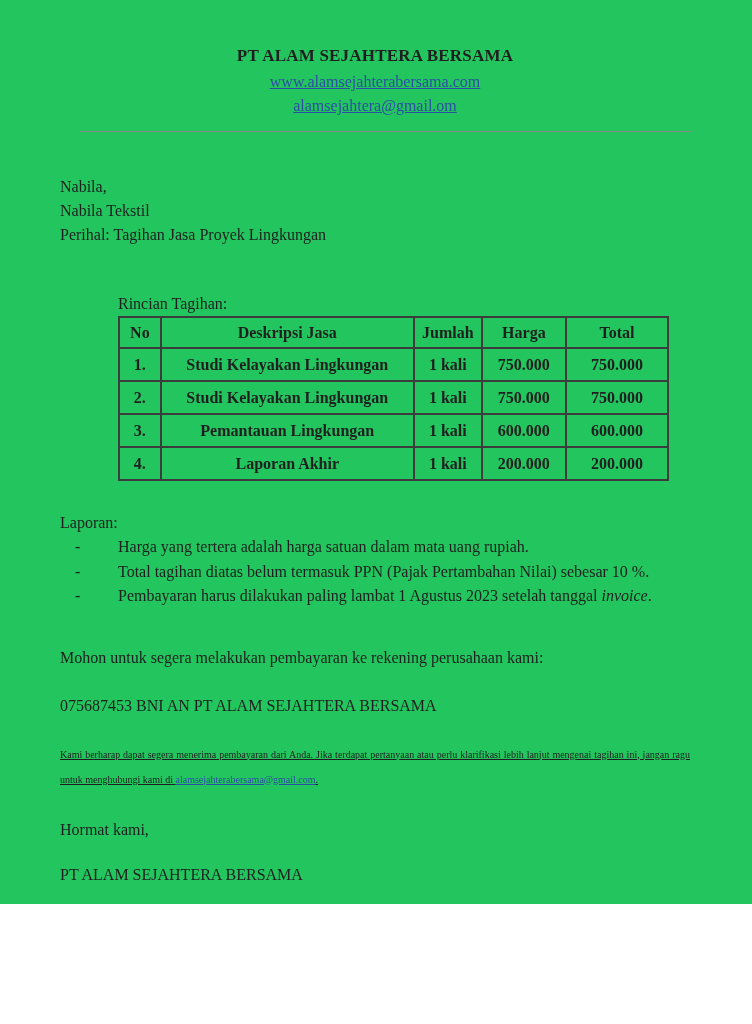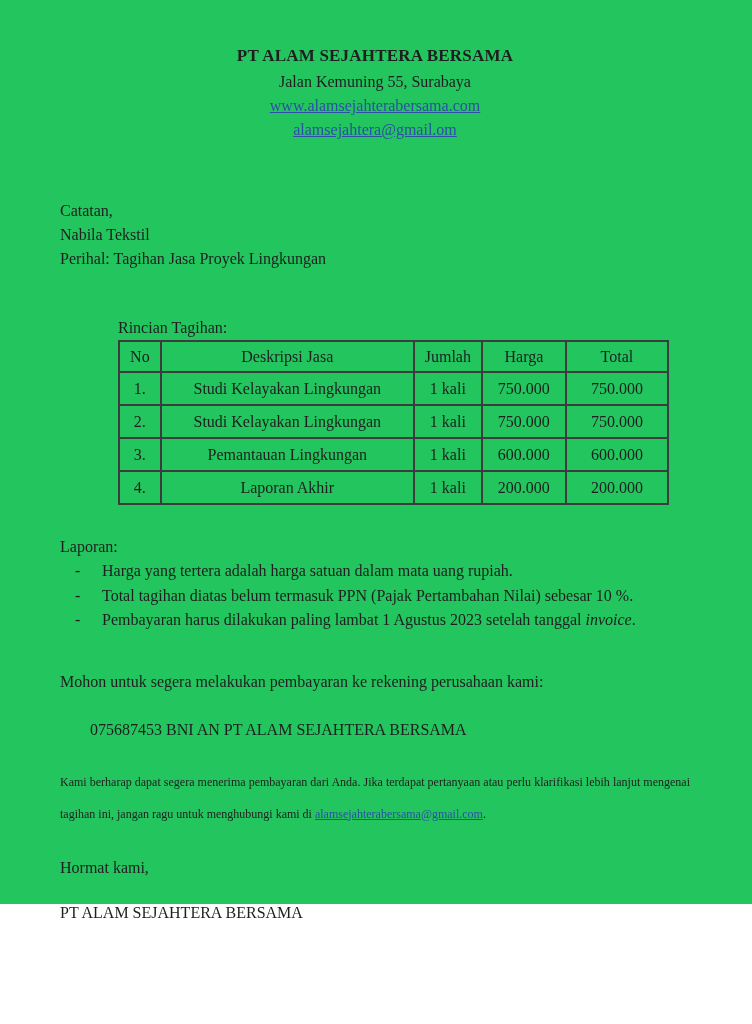--- a/index.html
+++ b/index.html
@@ -38,63 +38,63 @@
   .table-block{margin-top:46px;margin-left:58px;}
   .table-caption{font-size:16px;line-height:22px;margin-bottom:1px;}
   table.billing{
     border-collapse:collapse;
     width:551px;table-layout:fixed;
     font-size:16px;
   }
   table.billing th,table.billing td{
     border:2px solid var(--border);
     text-align:center;vertical-align:middle;
-    font-weight:normal;
+    font-weight:bold;
     height:33px;padding:0 7px;
   }
   table.billing thead th{height:31px;}
   col.c-no{width:7.6%;}
   col.c-desc{width:46.1%;}
   col.c-qty{width:12.4%;}
   col.c-price{width:15.3%;}
   col.c-total{width:18.6%;}
   
   .notes{margin-top:30px;}
   .notes-list{list-style:none;padding-left:15px;margin-top:0;}
   .notes-list li{display:flex;font-size:16px;line-height:24.5px;}
   .notes-list .dash{width:27px;flex:0 0 27px;}
-  .notes-list .note-text{flex:1;}
+  .notes-list .note-text{flex:1;margin-left:16px;}
   .em{font-style:italic;}
   
   .pay-request{margin-top:37px;}
-  .bank-line{margin-top:24px;margin-left:30px;}
+  .bank-line{margin-top:24px;}
   .closing-para{
-    margin-top:24px;font-size:12px;line-height:32px;
+    margin-top:24px;font-size:10px;line-height:25px;
     text-align:justify;
+    text-decoration:underline;
   }
   .signoff{margin-top:26px;}
   .signature{margin-top:21px;}
 </style>
 </head>
 <body>
 
 <div class="page">
 
   <header class="doc-header">
     <div class="company-name">PT ALAM SEJAHTERA BERSAMA</div>
-    <div class="company-address">Jalan Kemuning 55, Surabaya</div>
     <a class="link">www.alamsejahterabersama.com</a>
     <a class="link">alamsejahtera@gmail.om</a>
   </header>
 
   <hr class="rule">
 
 
   <div class="recipient">
-    <p class="line">Catatan,</p>
+    <p class="line">Nabila,</p>
     <p class="line">Nabila Tekstil</p>
     <p class="line">Perihal: Tagihan Jasa Proyek Lingkungan</p>
   </div>
 
   <div class="table-block">
     <div class="table-caption">Rincian Tagihan:</div>
     <table class="billing">
       <colgroup>
         <col class="c-no">
           <col class="c-desc">

